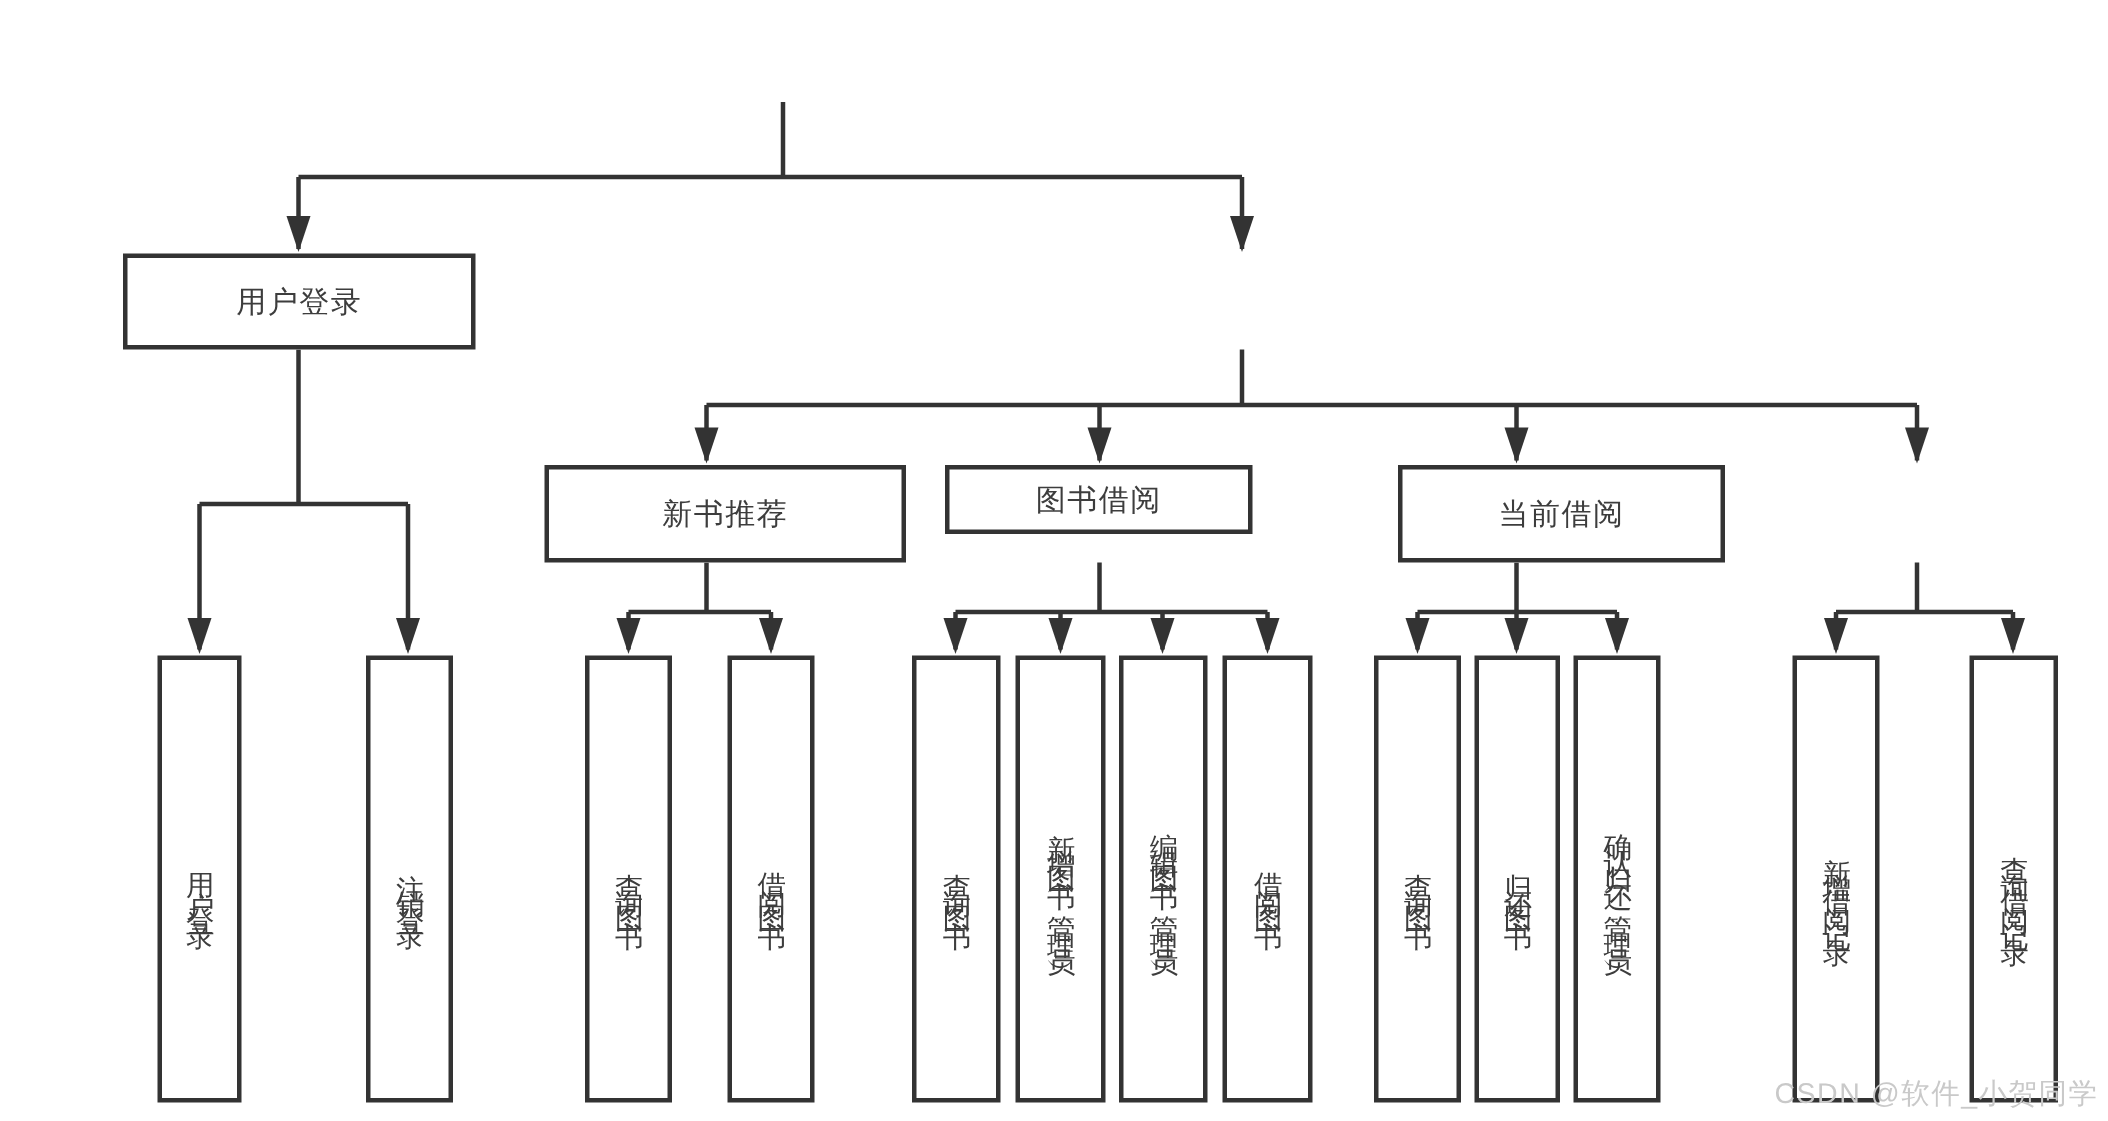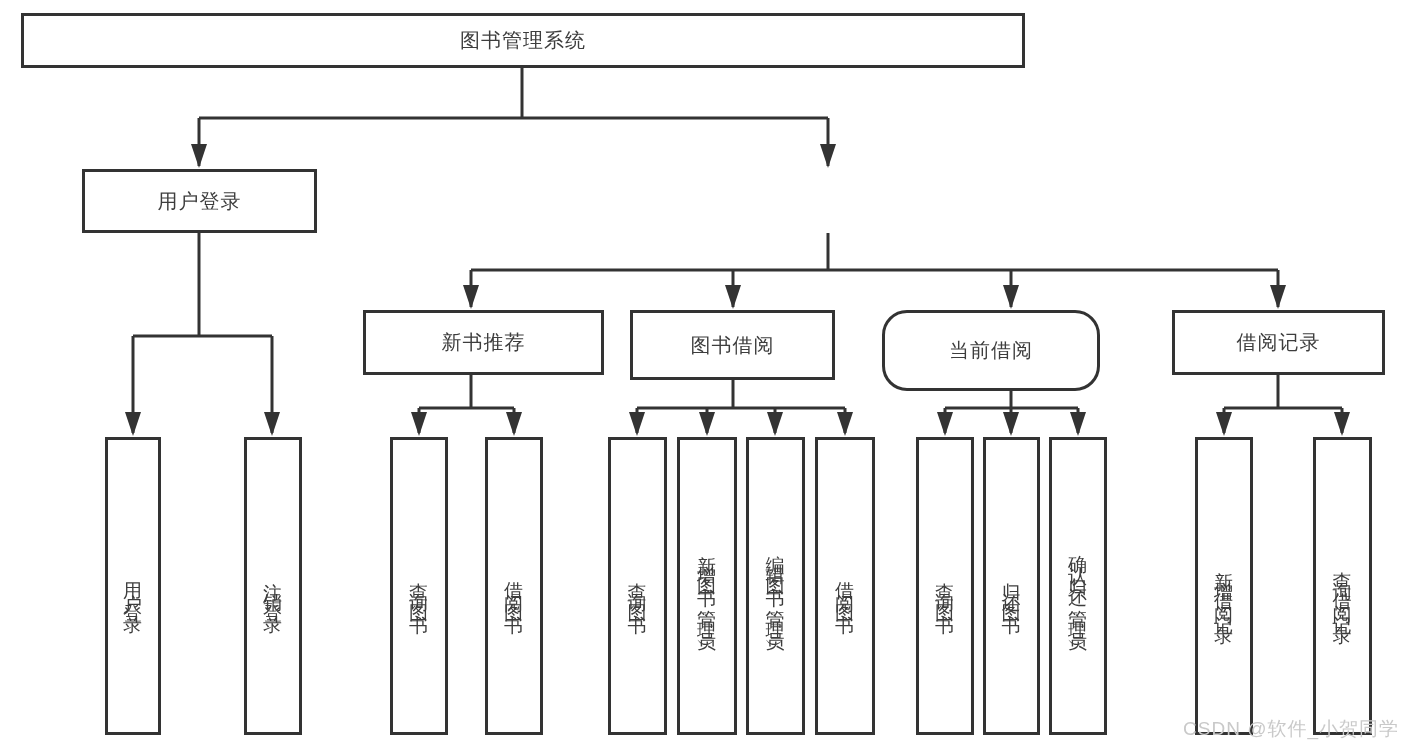--- a/index.html
+++ b/index.html
@@ -118,28 +118,26 @@
     <g>
       <line x1="1278" y1="375" x2="1278" y2="408"></line>
       <line x1="1224" y1="408" x2="1342" y2="408"></line>
       <line x1="1224" y1="408" x2="1224" y2="433"></line>
       <line x1="1342" y1="408" x2="1342" y2="433"></line>
       <polygon points="1216,412 1232,412 1224,436"></polygon>
       <polygon points="1334,412 1350,412 1342,436"></polygon>
     </g>
   </svg>
 
-  <div class="box h-box" style="left:21px; top:13px; width:1004px; height:55px;">图书管理系统</div>
 
   <div class="box h-box" style="left:82px; top:169px; width:235px; height:64px;">用户登录</div>
 
   <div class="box h-box" style="left:363px; top:310px; width:241px; height:65px;">新书推荐</div>
-  <div class="box h-box" style="left:630px; top:310px; width:205px; height:70px;">图书借阅</div>
-  <div class="box h-box" style="left:882px; top:310px; width:218px; height:81px;border-radius:25px;">当前借阅</div>
-  <div class="box h-box" style="left:1172px; top:310px; width:213px; height:65px;">借阅记录</div>
+  <div class="box h-box" style="left:630px; top:310px; width:205px; height:46px;">图书借阅</div>
+  <div class="box h-box" style="left:932px; top:310px; width:218px; height:65px;">当前借阅</div>
 
   <div class="box v-box" style="left:105px; top:437px; width:56px; height:298px;">用户登录</div>
   <div class="box v-box" style="left:244px; top:437px; width:58px; height:298px;">注销登录</div>
 
   <div class="box v-box" style="left:390px; top:437px; width:58px; height:298px;">查询图书</div>
   <div class="box v-box" style="left:485px; top:437px; width:58px; height:298px;">借阅图书</div>
 
   <div class="box v-box" style="left:608px; top:437px; width:59px; height:298px;">查询图书</div>
   <div class="box v-box" style="left:677px; top:437px; width:60px; height:298px;">新增图书（管理员）</div>
   <div class="box v-box" style="left:746px; top:437px; width:59px; height:298px;">编辑图书（管理员）</div>

